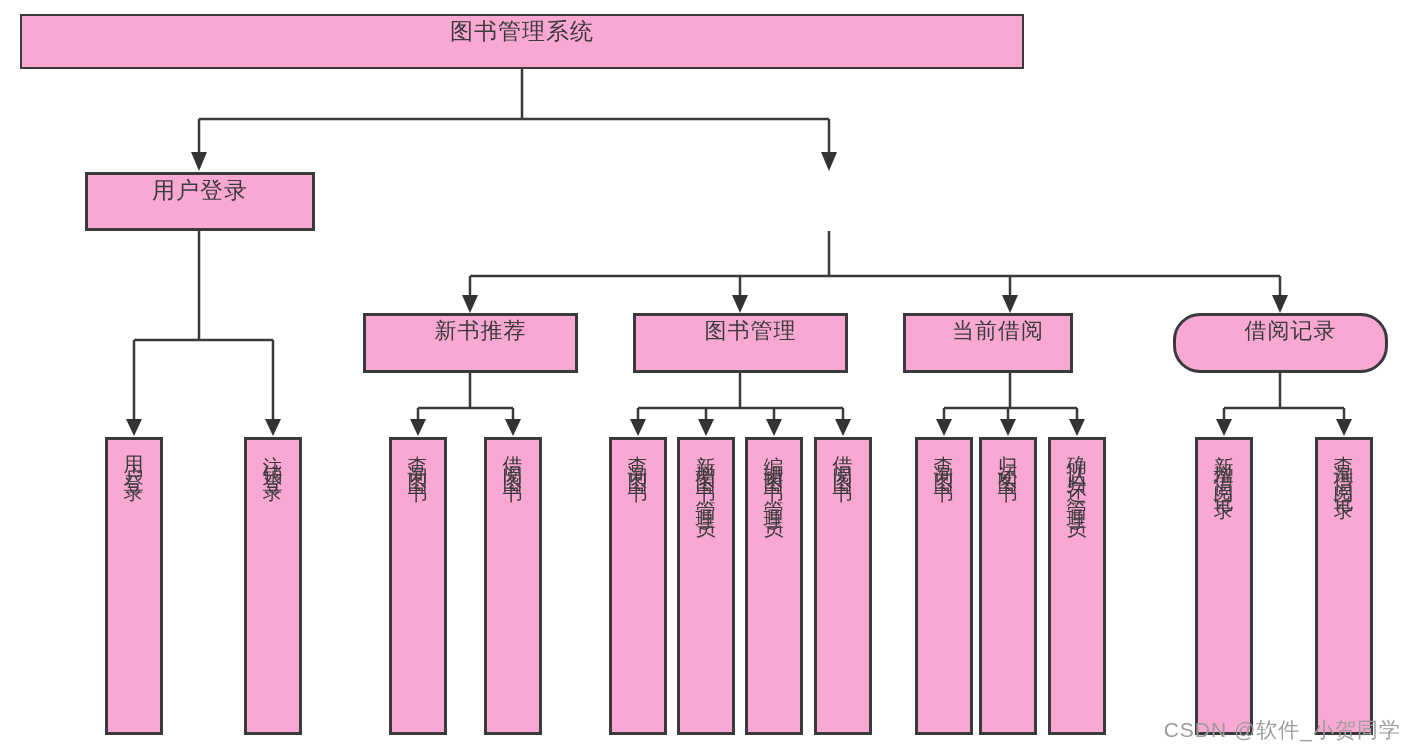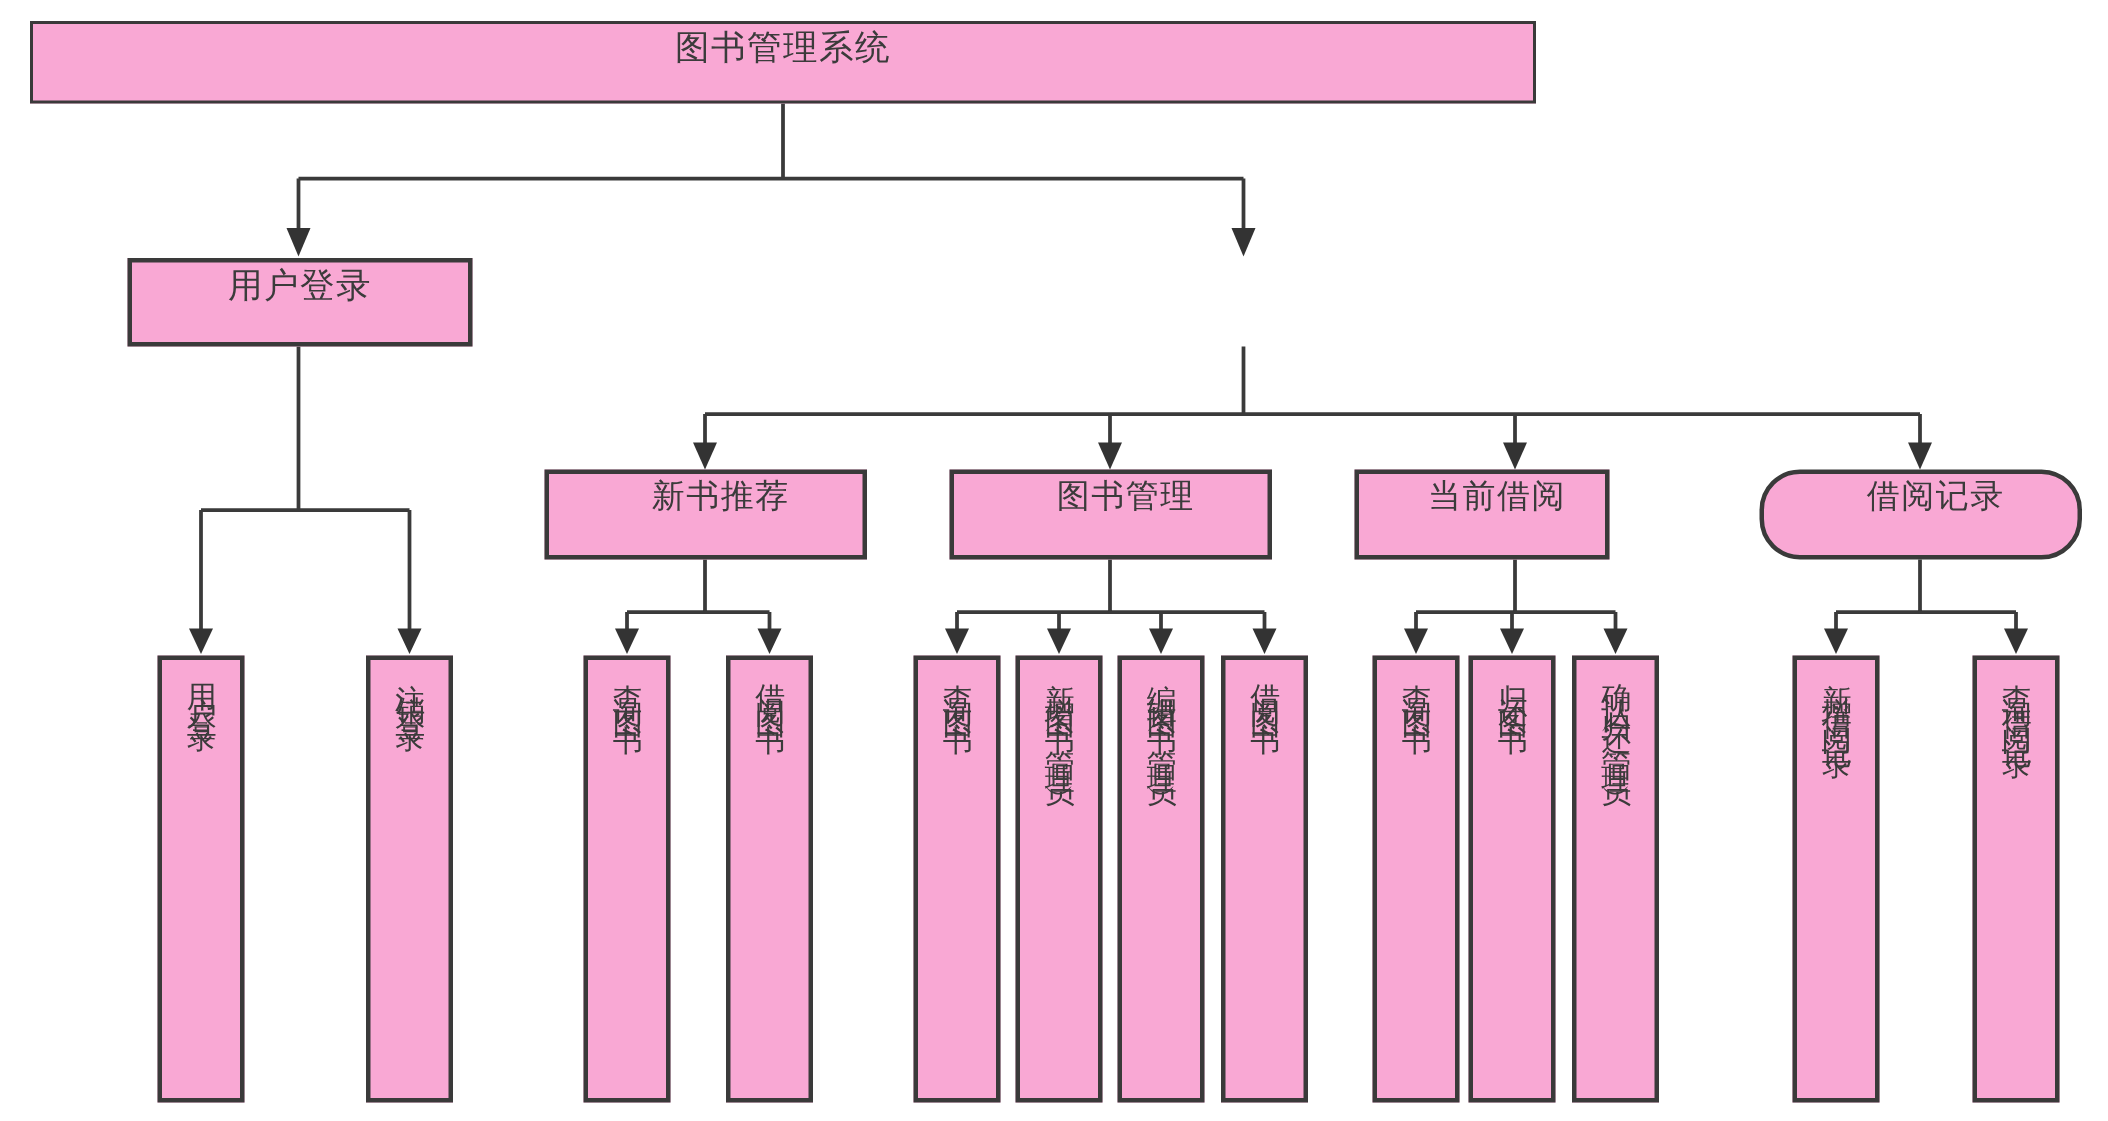--- a/index.html
+++ b/index.html
@@ -149,14 +149,15 @@
     <span class="vtext">确认归还（管理员）</span>
   </div>
 
   <div class="node leaf" style="left:1195px; top:437px; width:58px; height:298px;">
     <span class="vtext">新增借阅记录</span>
   </div>
   <div class="node leaf" style="left:1315px; top:437px; width:58px; height:298px;">
     <span class="vtext">查询借阅记录</span>
   </div>
 
+  <div class="watermark">CSDN @软件_小贺同学</div>
 
 </div>
 
 </body></html>

